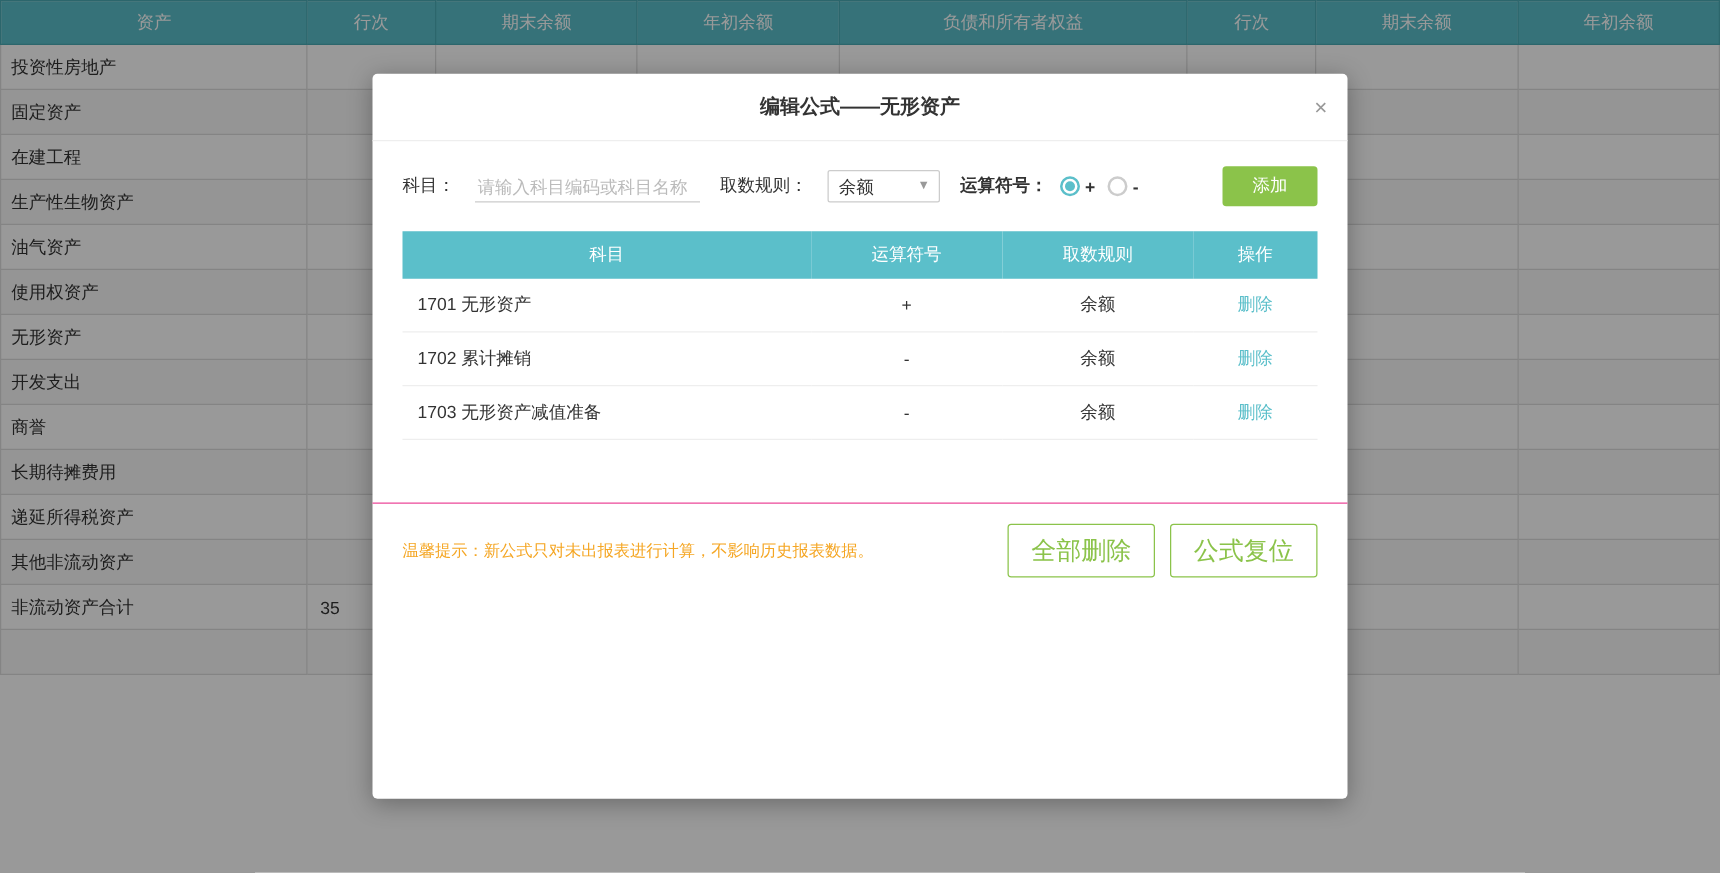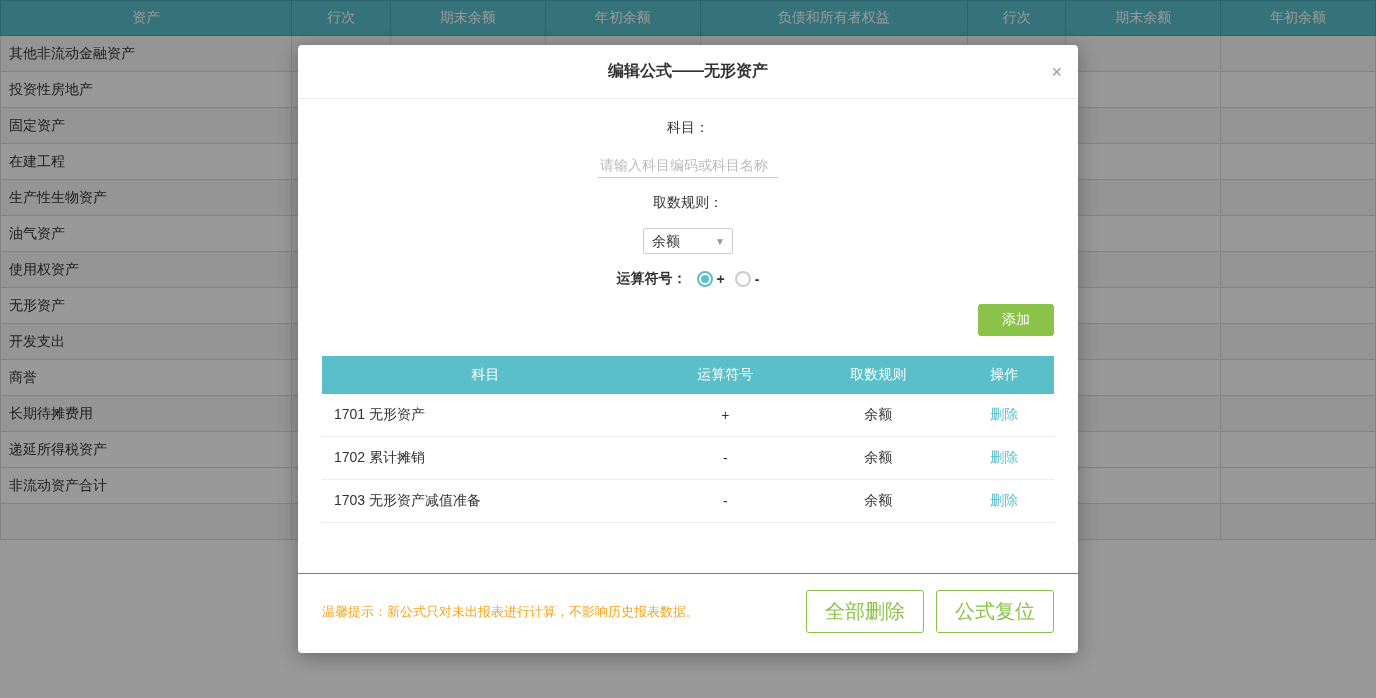--- a/index.html
+++ b/index.html
@@ -98,21 +98,20 @@
       padding: 20px 24px;
     }
 
     
     .form-row {
       display: flex;
       align-items: center;
       gap: 16px;
       margin-bottom: 20px;
       flex-wrap: nowrap;
-      flex-direction: column;
     }
 
     .form-label {
       white-space: nowrap;
       color: #333;
       font-size: 14px;
     }
 
     .form-input {
       border: none;
@@ -289,30 +288,20 @@
         <th>行次</th>
         <th>期末余额</th>
         <th>年初余额</th>
         <th>负债和所有者权益</th>
         <th>行次</th>
         <th>期末余额</th>
         <th>年初余额</th>
       </tr>
     </thead>
     <tbody id="bg-tbody">
-    <tr class="bg-row-1">
-          <td class="row-label">其他非流动金融资产</td>
-          <td>33</td>
-          <td></td>
-          <td></td>
-          <td class="row-label">长期应付款</td>
-          <td>59</td>
-          <td></td>
-          <td></td>
-        </tr>
         <tr class="bg-row-2">
           <td class="row-label">投资性房地产</td>
           <td></td>
           <td></td>
           <td></td>
           <td class="row-label"></td>
           <td></td>
           <td></td>
           <td></td>
         </tr>
@@ -401,20 +390,30 @@
           <td></td>
           <td></td>
           <td></td>
           <td class="row-label"></td>
           <td></td>
           <td></td>
           <td></td>
         </tr>
         <tr class="bg-row-2">
           <td class="row-label">递延所得税资产</td>
+          <td></td>
+          <td></td>
+          <td></td>
+          <td class="row-label"></td>
+          <td></td>
+          <td></td>
+          <td></td>
+        </tr>
+        <tr class="bg-row-1">
+          <td class="row-label">其他非流动资产</td>
           <td></td>
           <td></td>
           <td></td>
           <td class="row-label"></td>
           <td></td>
           <td></td>
           <td></td>
         </tr>
         <tr class="bg-row-2">
           <td class="row-label">非流动资产合计</td>

